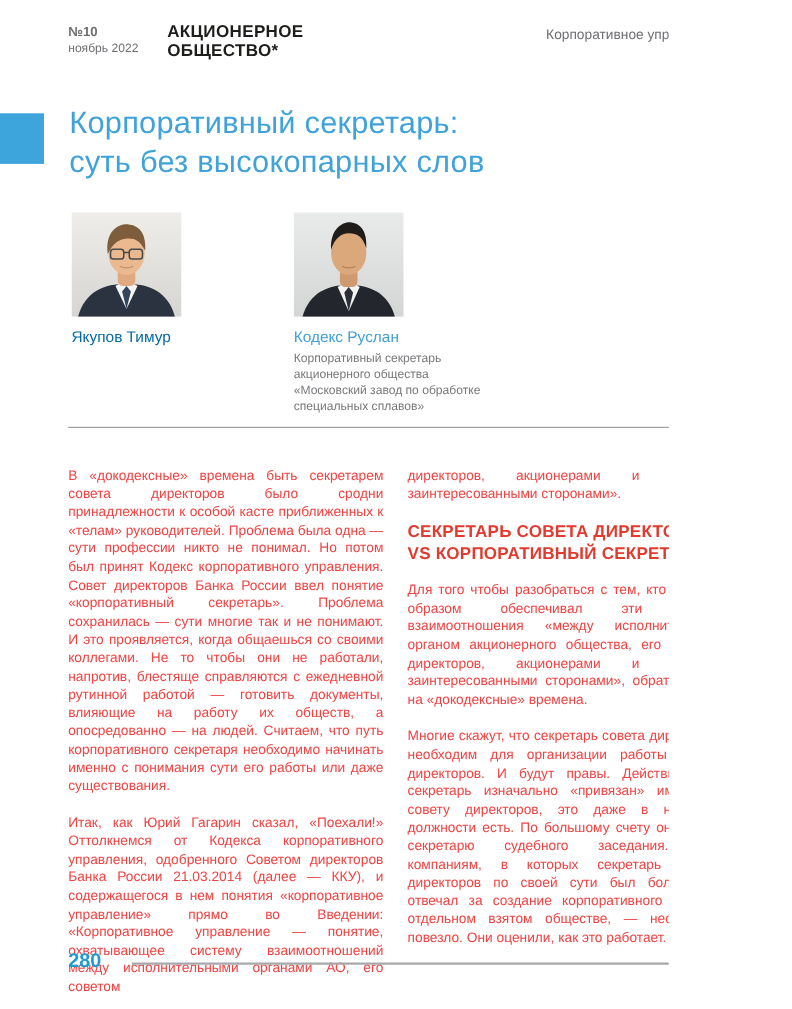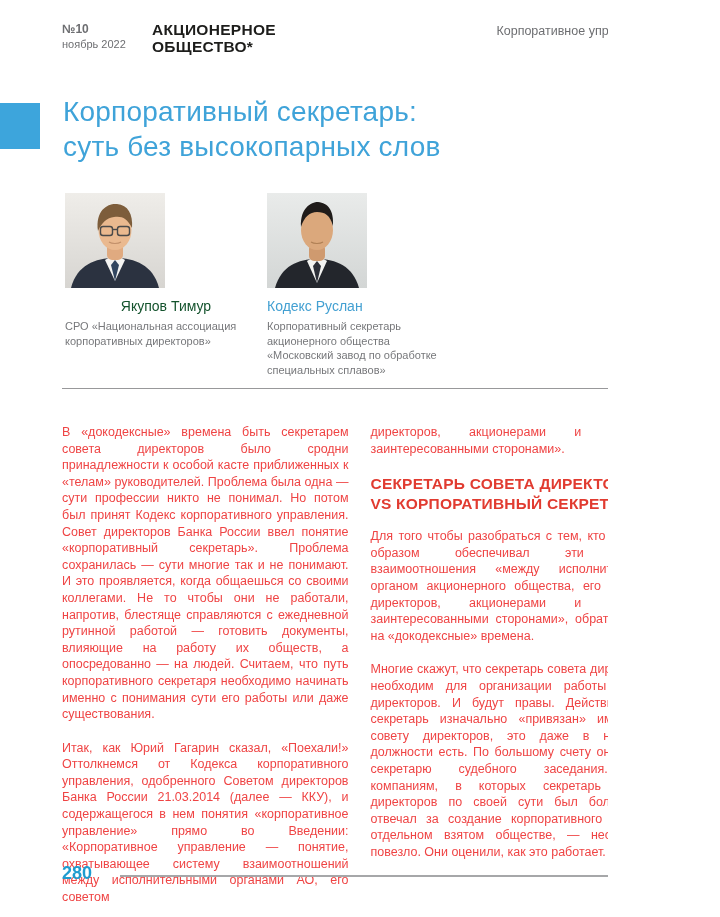--- a/index.html
+++ b/index.html
@@ -83,22 +83,21 @@
         <path d="M40,67 L50,88 L60,67 L55,64 L45,64 Z" fill="#f4f4f2"></path>
         <path d="M50,67 L46,72 L50,88 L54,72 Z" fill="#31455f"></path>
         <rect x="42" y="50" width="16" height="17" rx="5" fill="#e0aa80"></rect>
         <ellipse cx="50" cy="37" rx="16.5" ry="20" fill="#eab98f"></ellipse>
         <path d="M33,38 C30,16 44,10 52,11 C63,12 68,21 67,35 C62,25 57,23 49,24 C42,25 37,29 33,38 Z" fill="#7d5d3b"></path>
         <rect x="35.5" y="33.5" width="12" height="9" rx="2.5" fill="none" stroke="#4a4a4a" stroke-width="1.4"></rect>
         <rect x="52.5" y="33.5" width="12" height="9" rx="2.5" fill="none" stroke="#4a4a4a" stroke-width="1.4"></rect>
         <line x1="47.5" y1="36.5" x2="52.5" y2="36.5" stroke="#4a4a4a" stroke-width="1.4"></line>
         <path d="M44,49 C47,51 53,51 56,49" fill="none" stroke="#c2906a" stroke-width="1.2"></path>
       </svg>
-      <div class="author-name" style="color: #14532d; text-align: center;">Якупов Тимур</div>
-      <div class="author-affiliation">СРО «Национальная ассоциация корпоративных директоров»</div>
+      <div class="author-name" style="color: #0369a1;">Якупов Тимур</div>
     </div>
 
     <div class="author-card">
       <svg class="author-photo" viewBox="0 0 100 95" xmlns="http://www.w3.org/2000/svg">
         <defs>
           <linearGradient id="bg2" x1="0" y1="0" x2="0" y2="1">
             <stop offset="0" stop-color="#e9ebea"></stop>
               <stop offset="1" stop-color="#d3d6d5"></stop>
           </linearGradient>
         </defs>

